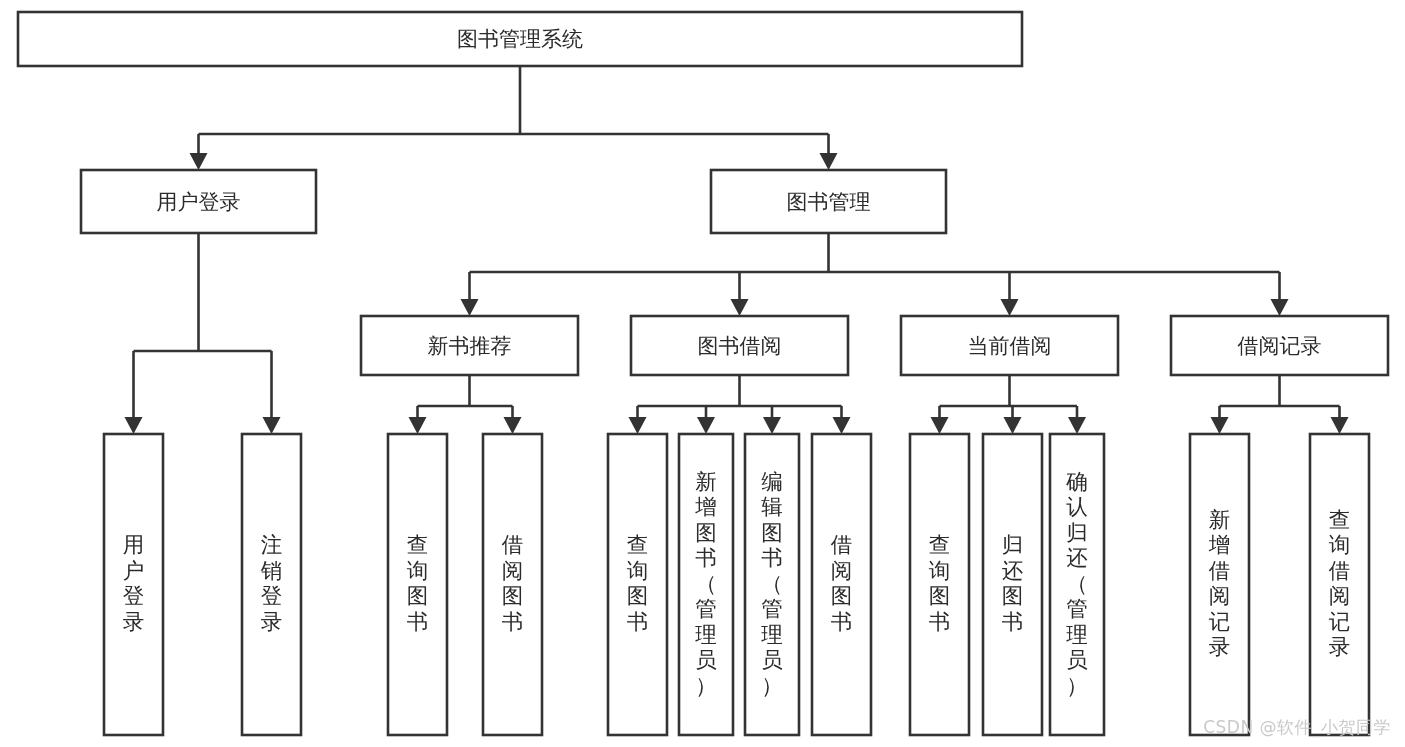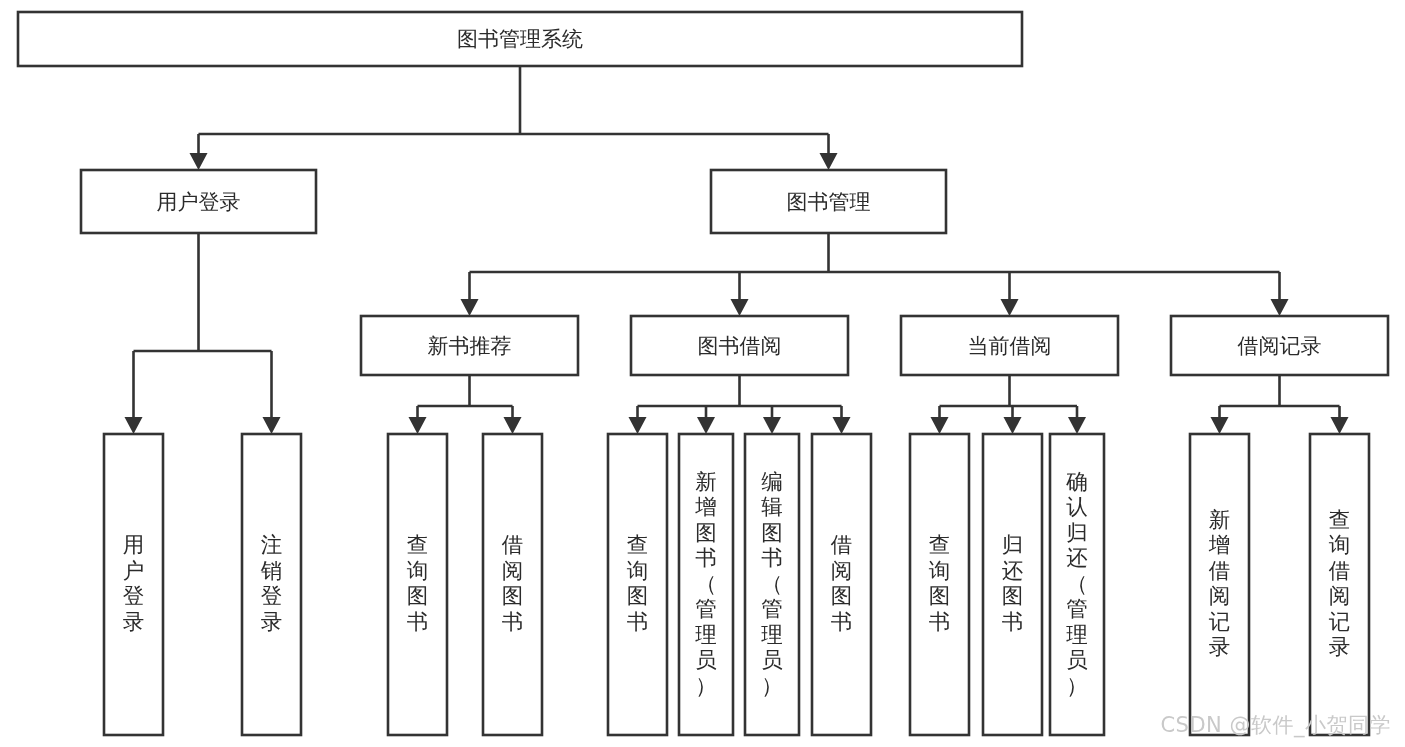--- a/index.html
+++ b/index.html
@@ -48,21 +48,21 @@
     dominant-baseline: middle;
   }
   .node-label.vertical {
     font-size: 21.5px;
   }
   .watermark {
     position: absolute;
     right: 14px;
     bottom: 8px;
     color: #c9c9c9;
-    font-size: 21px;
+    font-size: 17px;
     font-family: "DejaVu Sans", "Liberation Sans", sans-serif;
     letter-spacing: 0.5px;
     white-space: nowrap;
     pointer-events: none;
   }
 </style>
 </head>
 <body>
 
 <div id="diagram-root">

